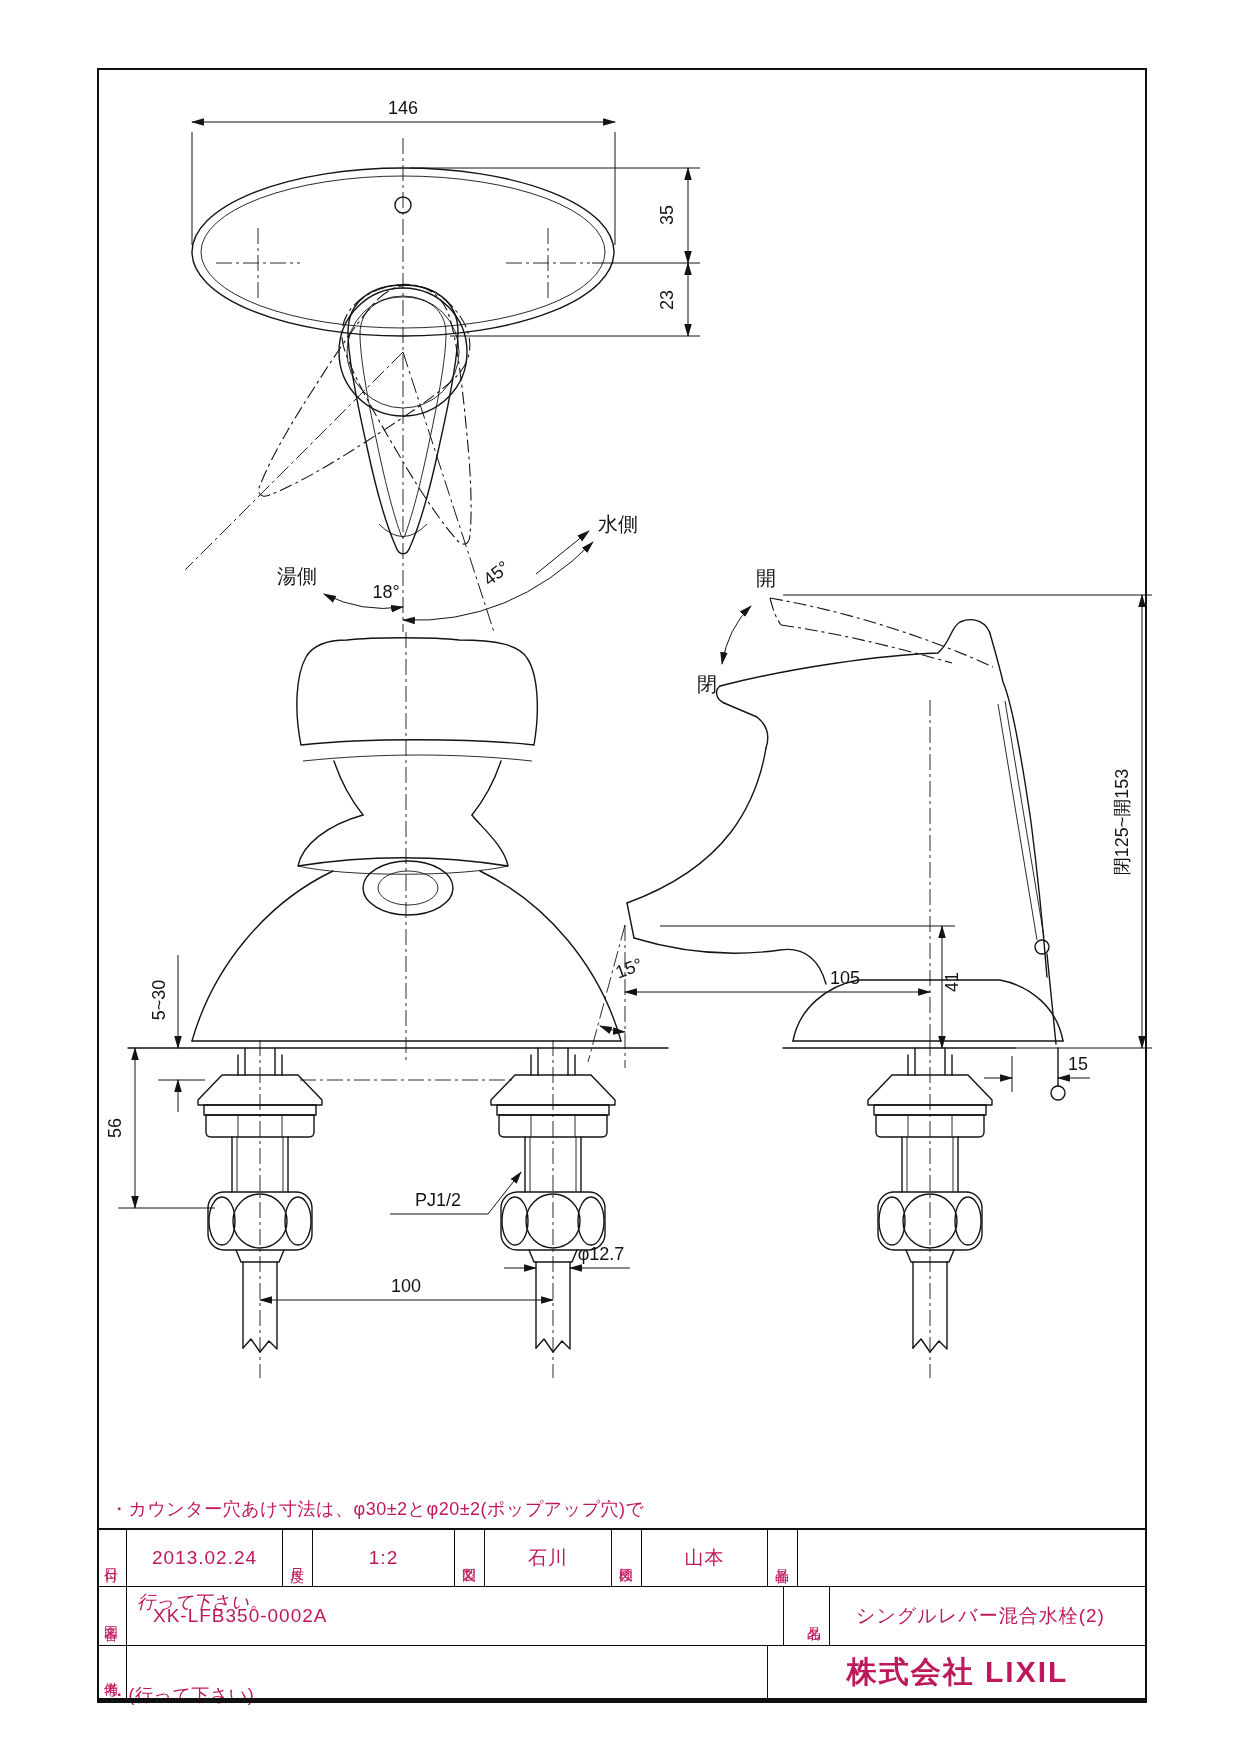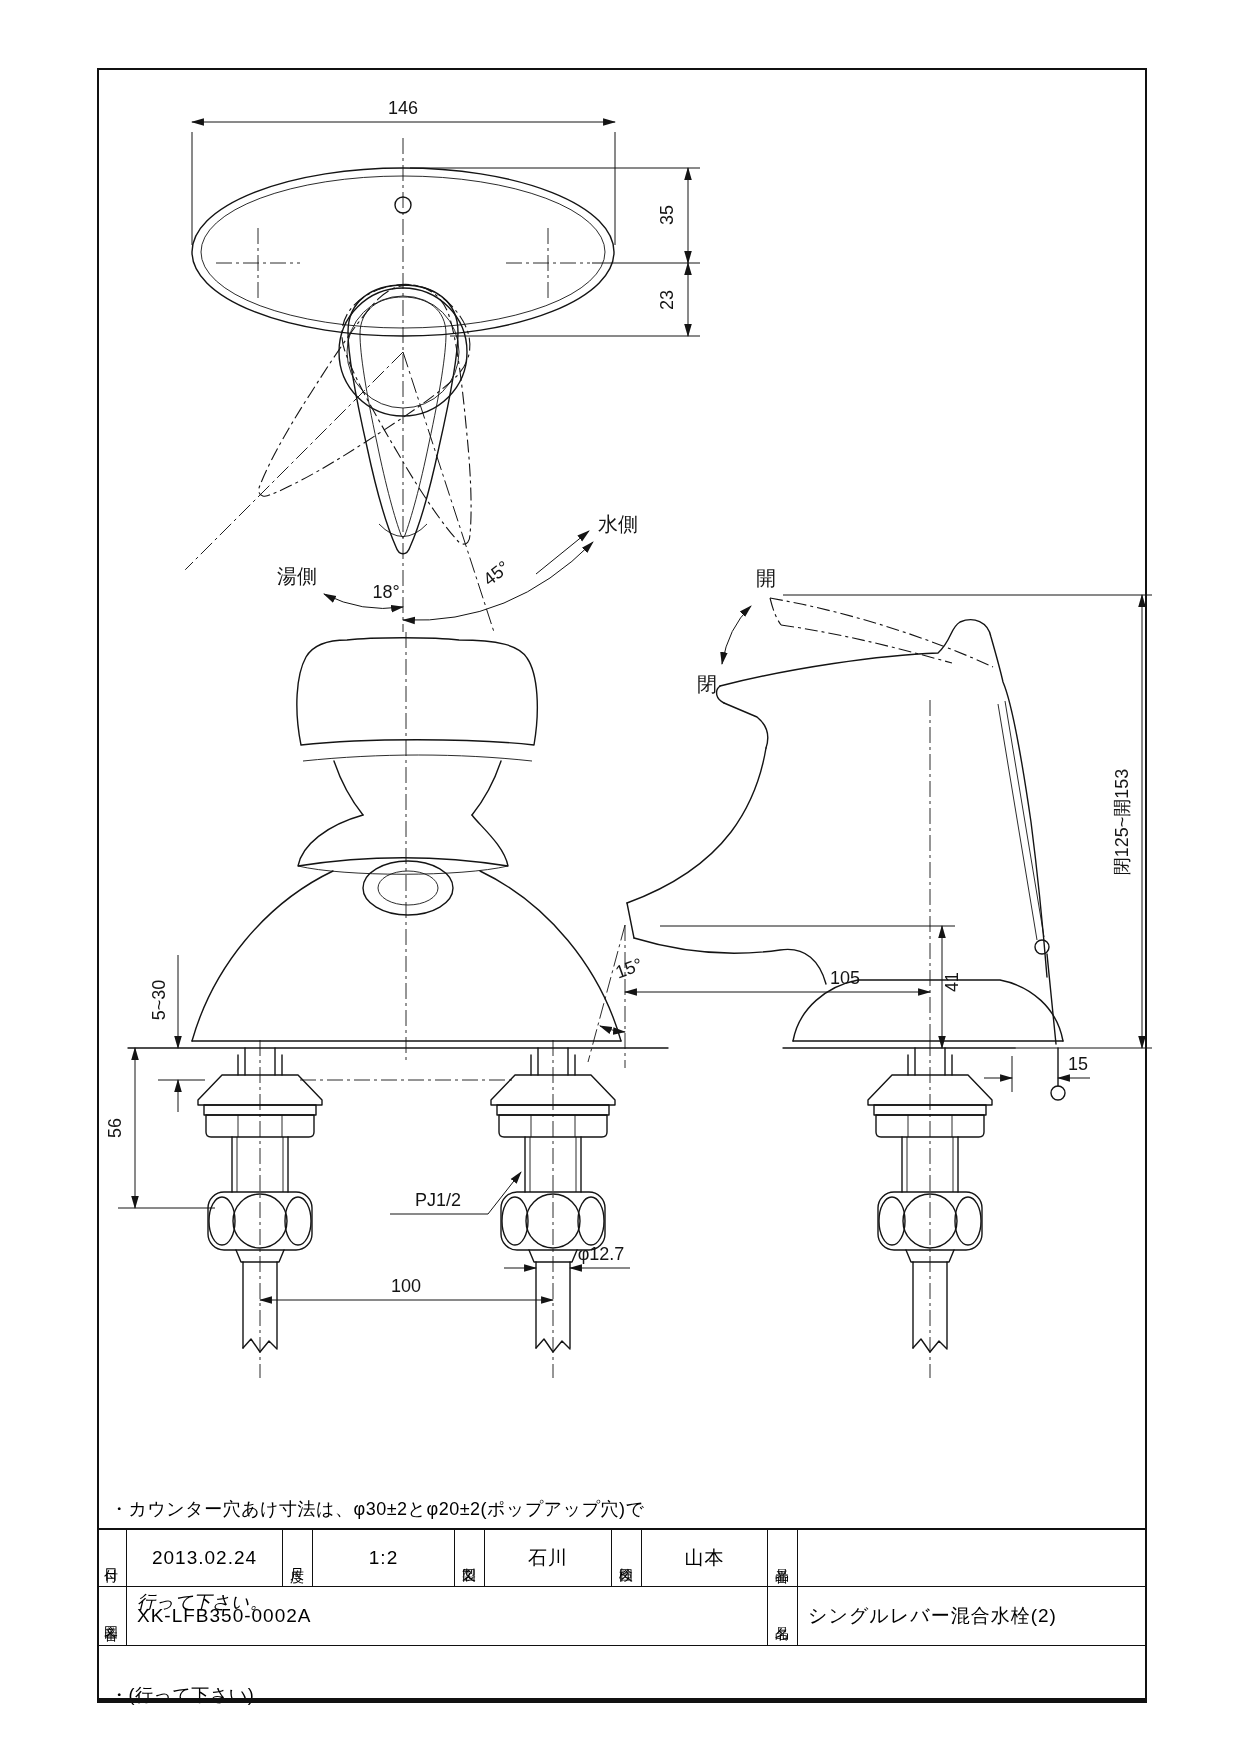--- a/index.html
+++ b/index.html
@@ -1,37 +1,37 @@
 <!DOCTYPE html>
 <html><head>
 <meta charset="utf-8">
 <style>
   html,body{margin:0;padding:0;background:#fff;}
   .page{position:relative;width:1240px;height:1754px;background:#fff;overflow:hidden;
-        font-family:"Liberation Sans",sans-serif;color:#000000;}
+        font-family:"Liberation Sans",sans-serif;color:#be185d;}
   .frame{position:absolute;left:97px;top:68px;width:1050px;height:1635px;
          border:2.5px solid #111;box-sizing:border-box;}
   svg{position:absolute;left:0;top:0;}
   .ol{stroke:#141414;stroke-width:1.4;fill:none;stroke-linecap:round;stroke-linejoin:round;}
   .th{stroke:#141414;stroke-width:0.9;fill:none;}
   .dim{stroke:#141414;stroke-width:1;fill:none;}
   .cl{stroke:#141414;stroke-width:0.9;fill:none;stroke-dasharray:16 4 3 4;}
   .cdash{stroke:#141414;stroke-width:1.1;fill:none;stroke-dasharray:13 4 3 4;}
   text{fill:#141414;font-family:"Liberation Sans",sans-serif;}
   .dt{font-size:18px;}
   .jt{font-size:20px;}
   .notes{position:absolute;left:110px;top:1432px;font-size:18px;line-height:31px;
          letter-spacing:0.5px;white-space:pre;}
   .notes .indent{padding-left:27px;font-style:italic;}
   .tblock{position:absolute;left:97px;top:1528px;width:1050px;height:175px;
           border-top:2.5px solid #111;box-sizing:border-box;
           border-bottom:5px solid #111;display:flex;flex-direction:column;}
   .trow{display:flex;box-sizing:border-box;}
   .trow1{height:57px;border-bottom:1.8px solid #111;}
-  .trow2{height:59px;border-bottom:1.8px solid #111;}
+  .trow2{height:59px;border-bottom:1.8px solid #111;gap:16px;}
   .trow3{flex:1;}
   .cell{box-sizing:border-box;border-right:1.8px solid #111;display:flex;
         align-items:center;justify-content:center;}
   .cell.last{border-right:none;}
   .vlabel{writing-mode:vertical-lr;text-orientation:upright;font-size:14px;
           letter-spacing:1px;line-height:1;}
   .val{font-size:19px;letter-spacing:1px;}
   .valL{justify-content:flex-start;padding-left:10px;}
   .company{font-size:30px;font-weight:bold;letter-spacing:2px;}
 </style>
@@ -233,14 +233,19 @@
       <div class="cell vlabel" style="width:30px">検図</div>
       <div class="cell val" style="width:126px">山本</div>
       <div class="cell vlabel" style="width:30px">品番</div>
     </div>
     <div class="trow trow2">
       <div class="cell vlabel" style="width:30px">図番</div>
       <div class="cell val valL" style="width:641px">XK-LFB350-0002A</div>
       <div class="cell vlabel" style="width:30px">品名</div>
       <div class="cell val valL last" style="flex:1">シングルレバー混合水栓(2)</div>
     </div>
+    <div class="trow trow3">
+      <div class="cell vlabel" style="width:30px">備考</div>
+      <div class="cell" style="width:641px"></div>
+      <div class="cell company last" style="flex:1">株式会社 LIXIL</div>
+    </div>
   </div>
 </div>
 
 </body></html>

